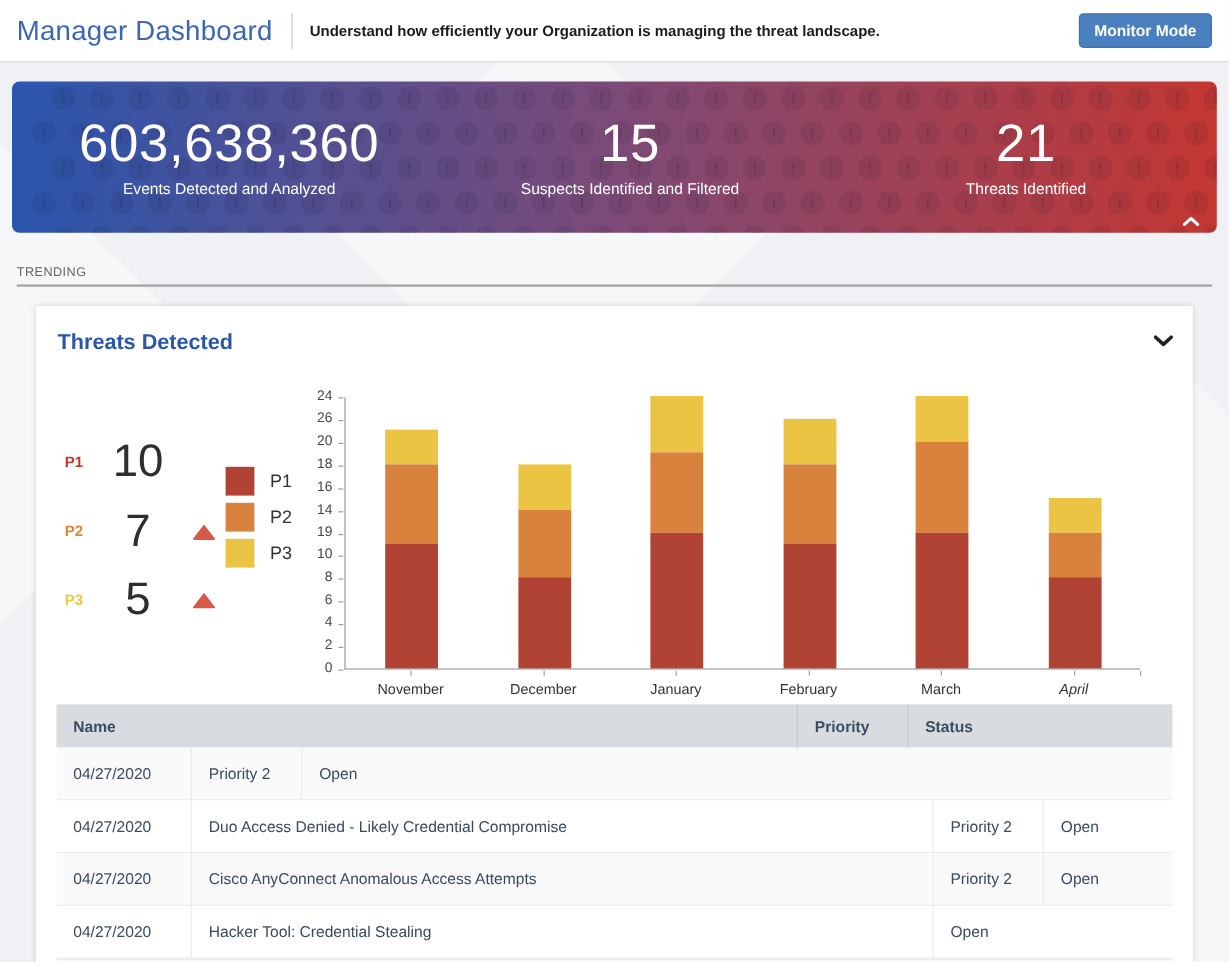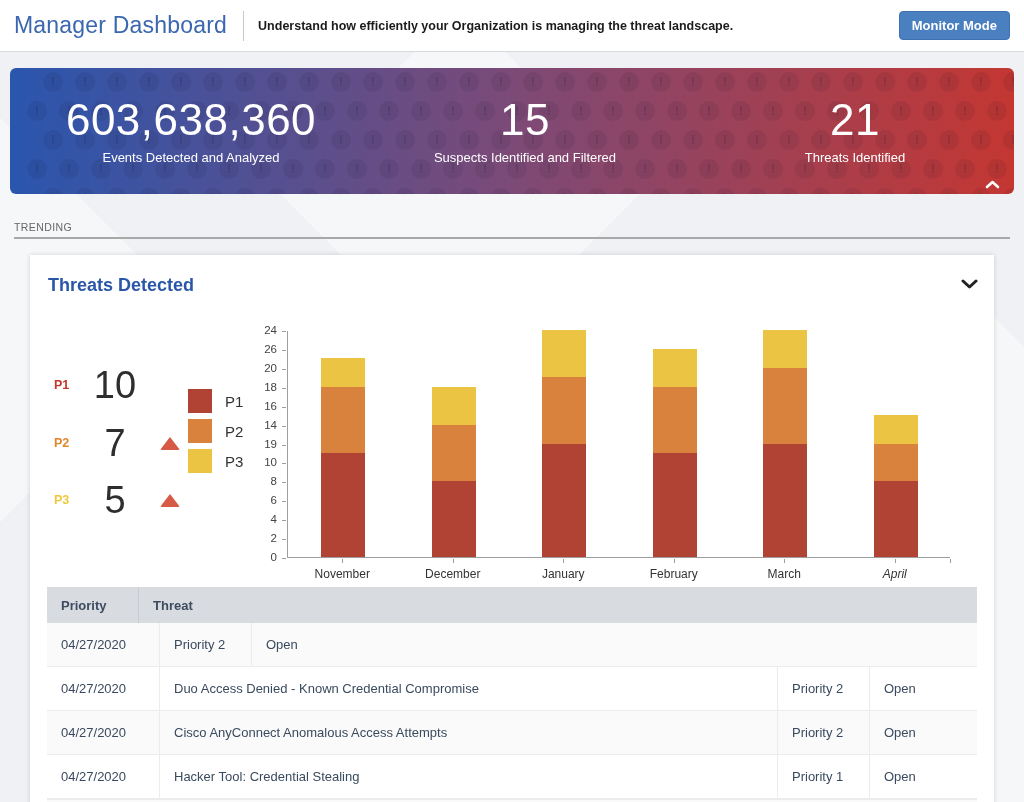--- a/index.html
+++ b/index.html
@@ -424,43 +424,43 @@
       <span class="xcat-label" style="left: 588.75px; top: 312px;">February</span>
       <span class="xtick-mark" style="left: 754.25px; top: 304px;"></span>
       <span class="xcat-label" style="left: 699.25px; top: 312px;">March</span>
       <span class="xtick-mark" style="left: 864.75px; top: 304px;"></span>
       <span class="xcat-label" style="left: 809.75px; top: 312px; font-style: italic;">April</span>
       <span class="xtick-mark" style="left: 920px; top: 304px;"></span>
     </div>
 
   <div class="tbl">
     <div class="tbl-header" id="tbl-header">
+        <div class="cell" style="width: 618px;">Name</div>
         <div class="cell" style="width: 92px;">Priority</div>
-        <div class="cell" style="width: 107px;">Threat</div>
+        <div class="cell" style="width: 107px;">Status</div>
       </div>
     <div id="tbl-body">
         <div class="tbl-row row-odd">
           <div class="cell" style="width: 113px;">04/27/2020</div>
           <div class="cell" style="width: 92px;">Priority 2</div>
           <div class="cell" style="width: 107px;">Open</div>
         </div>
         <div class="tbl-row row-even">
           <div class="cell" style="width: 113px;">04/27/2020</div>
-          <div class="cell" style="width: 618px;">Duo Access Denied - Known Credential Compromise</div>
+          <div class="cell" style="width: 618px;">Duo Access Denied - Likely Credential Compromise</div>
           <div class="cell" style="width: 92px;">Priority 2</div>
           <div class="cell" style="width: 107px;">Open</div>
         </div>
         <div class="tbl-row row-odd">
           <div class="cell" style="width: 113px;">04/27/2020</div>
           <div class="cell" style="width: 618px;">Cisco AnyConnect Anomalous Access Attempts</div>
           <div class="cell" style="width: 92px;">Priority 2</div>
           <div class="cell" style="width: 107px;">Open</div>
         </div>
         <div class="tbl-row row-even">
           <div class="cell" style="width: 113px;">04/27/2020</div>
           <div class="cell" style="width: 618px;">Hacker Tool: Credential Stealing</div>
-          <div class="cell" style="width: 92px;">Priority 1</div>
           <div class="cell" style="width: 107px;">Open</div>
         </div>
         <div class="tbl-row row-odd" style="border-top: 1px solid rgb(236, 236, 236);"></div>
       </div>
   </div>
 </div>
 
 </body></html>

